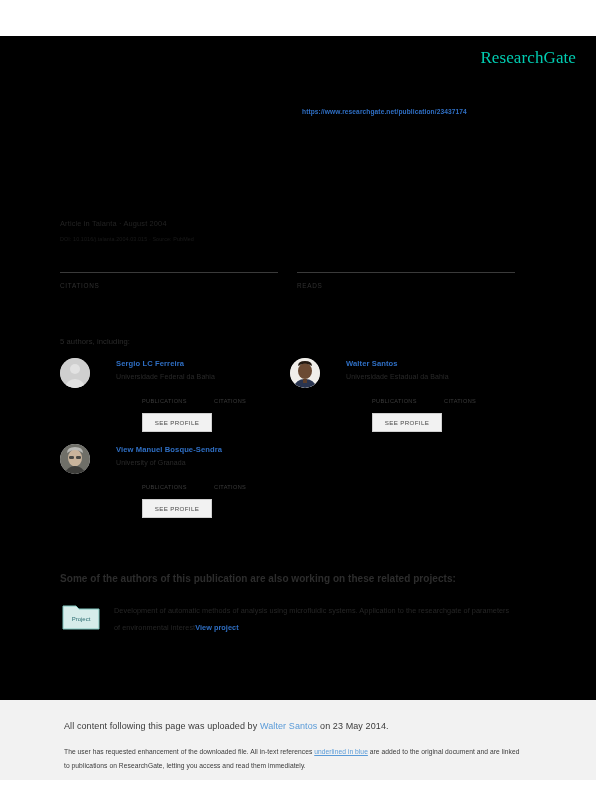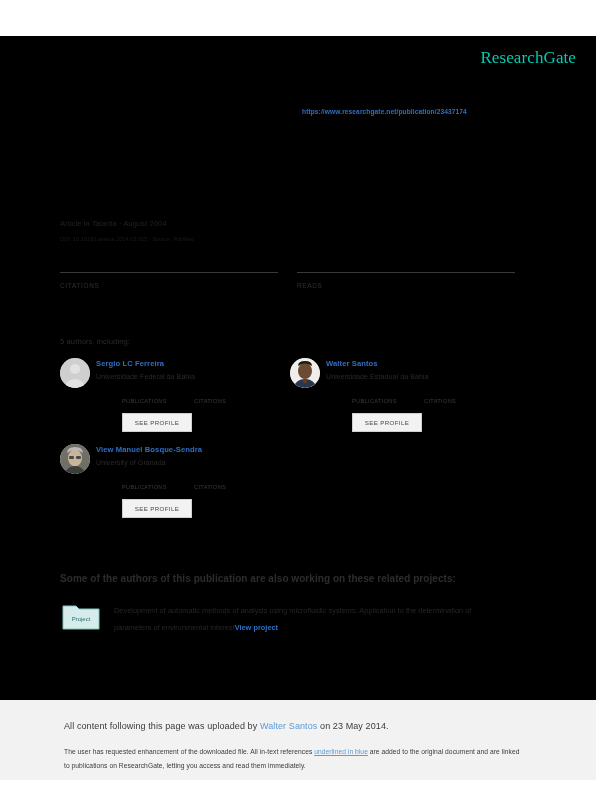--- a/index.html
+++ b/index.html
@@ -138,21 +138,21 @@
   .avatar {
     width: 30px; height: 30px;
     border-radius: 50%;
     flex: 0 0 30px;
     overflow: hidden;
     position: relative;
     background: #c8c8c8;
   }
   .avatar svg { display: block; }
   .author-info {
-    margin-left: 6px;
+    margin-left: 26px;
     padding-top: 1px;
   }
   .author-name {
     font-size: 7.6px;
     color: #2f6fc4;
     font-weight: bold;
     letter-spacing: 0.1px;
     white-space: nowrap;
   }
   .author-affil {
@@ -402,21 +402,21 @@
   <div class="projects-head">Some of the authors of this publication are also working on these related projects:</div>
 
   <div class="project-row">
     <div class="project-icon">
       <svg width="38" height="28" viewBox="0 0 38 28">
         <path d="M1 4 h13 l3 3 h20 v20 h-36 Z" fill="#d6ecea" stroke="#7fc4bd" stroke-width="1"></path>
         <text x="19" y="19" font-family="Liberation Sans, sans-serif" font-size="6" fill="#2e6f73" text-anchor="middle">Project</text>
       </svg>
     </div>
     <div class="project-text">
-      <span>Development of automatic methods of analysis using microfluidic systems. Application to the determination of parameters of environmental interest</span><span class="view-project">View project</span>
+      <span>Development of automatic methods of analysis using microfluidic systems. Application to the researchgate of parameters of environmental interest</span><span class="view-project">View project</span>
     </div>
   </div>
 
   <div class="footer">
     <div class="footer-line1">
       <span>All content following this page was uploaded by </span><span class="lnk">Walter Santos</span><span> on 23 May 2014.</span>
     </div>
     <div class="footer-line2">
       <span>The user has requested enhancement of the downloaded file. All in-text references </span><span class="lnk-ul">underlined in blue</span><span> are added to the original document and are linked to publications on ResearchGate, letting you access and read them immediately.</span>
     </div>

